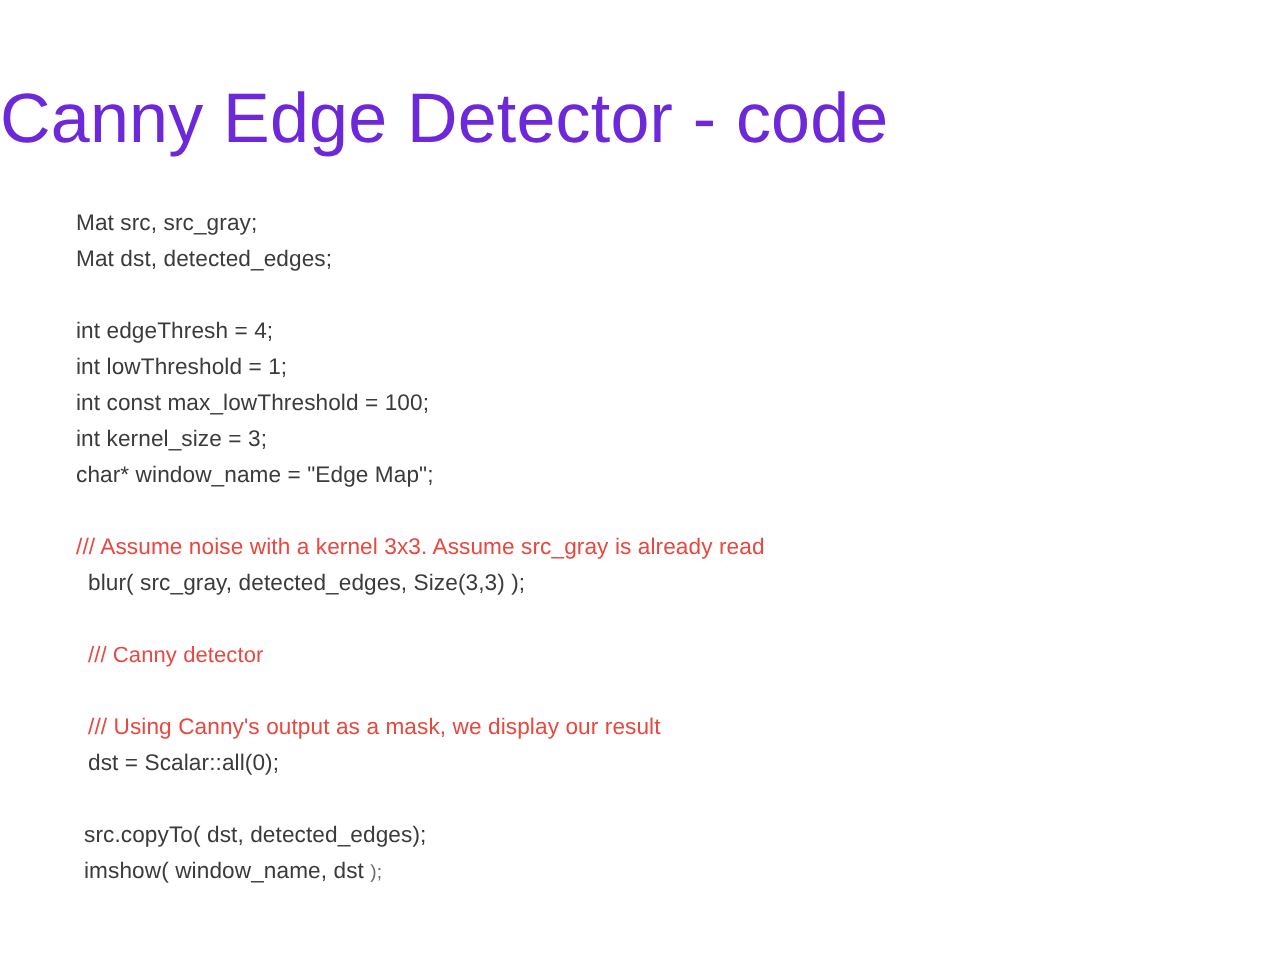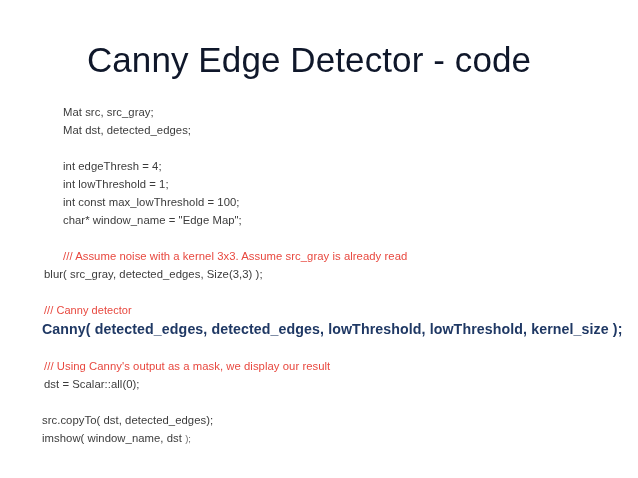--- a/index.html
+++ b/index.html
@@ -15,25 +15,25 @@
     width: 638px;
     height: 478px;
     background: #ffffff;
     overflow: hidden;
   }
   #slide-title {
     position: absolute;
     left: 0;
     top: 38px;
     width: 618px;
-    text-align: center;
+    text-align: left;
     font-family: "Liberation Sans", sans-serif;
     font-size: 35px;
     font-weight: 400;
-    color: #0f172a;
+    color: #6d28d9;
     letter-spacing: 0.1px;
     line-height: 44px;
     white-space: nowrap;
   }
   #code-block {
     position: absolute;
     left: 0;
     top: 103px;
     width: 638px;
     height: 340px;
@@ -58,47 +58,47 @@
     font-size: 11px;
   }
   .code-line.canny {
     color: #1f3864;
     font-size: 14.2px;
     font-weight: bold;
     line-height: 20px;
     height: 20px;
     letter-spacing: 0.1px;
   }
-  .ind-0  { padding-left: 38px; margin-left: 25px; }
+  .ind-0  { padding-left: 38px; }
   .ind-1  { padding-left: 44px; }
   .ind-2  { padding-left: 42px; }
   .ind-3  { padding-left: 44px; }
   .tail-small { font-size: 9.5px; color: #6d6d6d; }
 </style>
 </head>
 <body>
 
 <div id="slide">
 
   <div id="slide-title">Canny Edge Detector - code</div>
 
   <div id="code-block">
       <div class="code-line plain ind-0">Mat src, src_gray;</div>
       <div class="code-line plain ind-0">Mat dst, detected_edges;</div>
       <div class="code-line blank ind-0"> </div>
       <div class="code-line plain ind-0">int edgeThresh = 4;</div>
       <div class="code-line plain ind-0">int lowThreshold = 1;</div>
       <div class="code-line plain ind-0">int const max_lowThreshold = 100;</div>
+      <div class="code-line plain ind-0">int kernel_size = 3;</div>
       <div class="code-line plain ind-0">char* window_name = "Edge Map";</div>
       <div class="code-line blank ind-0"> </div>
       <div class="code-line comment ind-0">/// Assume noise with a kernel 3x3. Assume src_gray is already read</div>
       <div class="code-line plain ind-1">blur( src_gray, detected_edges, Size(3,3) );</div>
       <div class="code-line blank ind-0"> </div>
       <div class="code-line comment-small ind-3">/// Canny detector</div>
-      <div class="code-line canny ind-2">Canny( detected_edges, detected_edges, lowThreshold, lowThreshold, kernel_size );</div>
       <div class="code-line blank ind-0"> </div>
       <div class="code-line comment ind-1">/// Using Canny's output as a mask, we display our result</div>
       <div class="code-line plain ind-1">dst = Scalar::all(0);</div>
       <div class="code-line blank ind-0"> </div>
       <div class="code-line plain ind-2">src.copyTo( dst, detected_edges);</div>
       <div class="code-line plain ind-2">imshow( window_name, dst <span class="tail-small">);</span></div>
     </div>
 
 </div>
 

